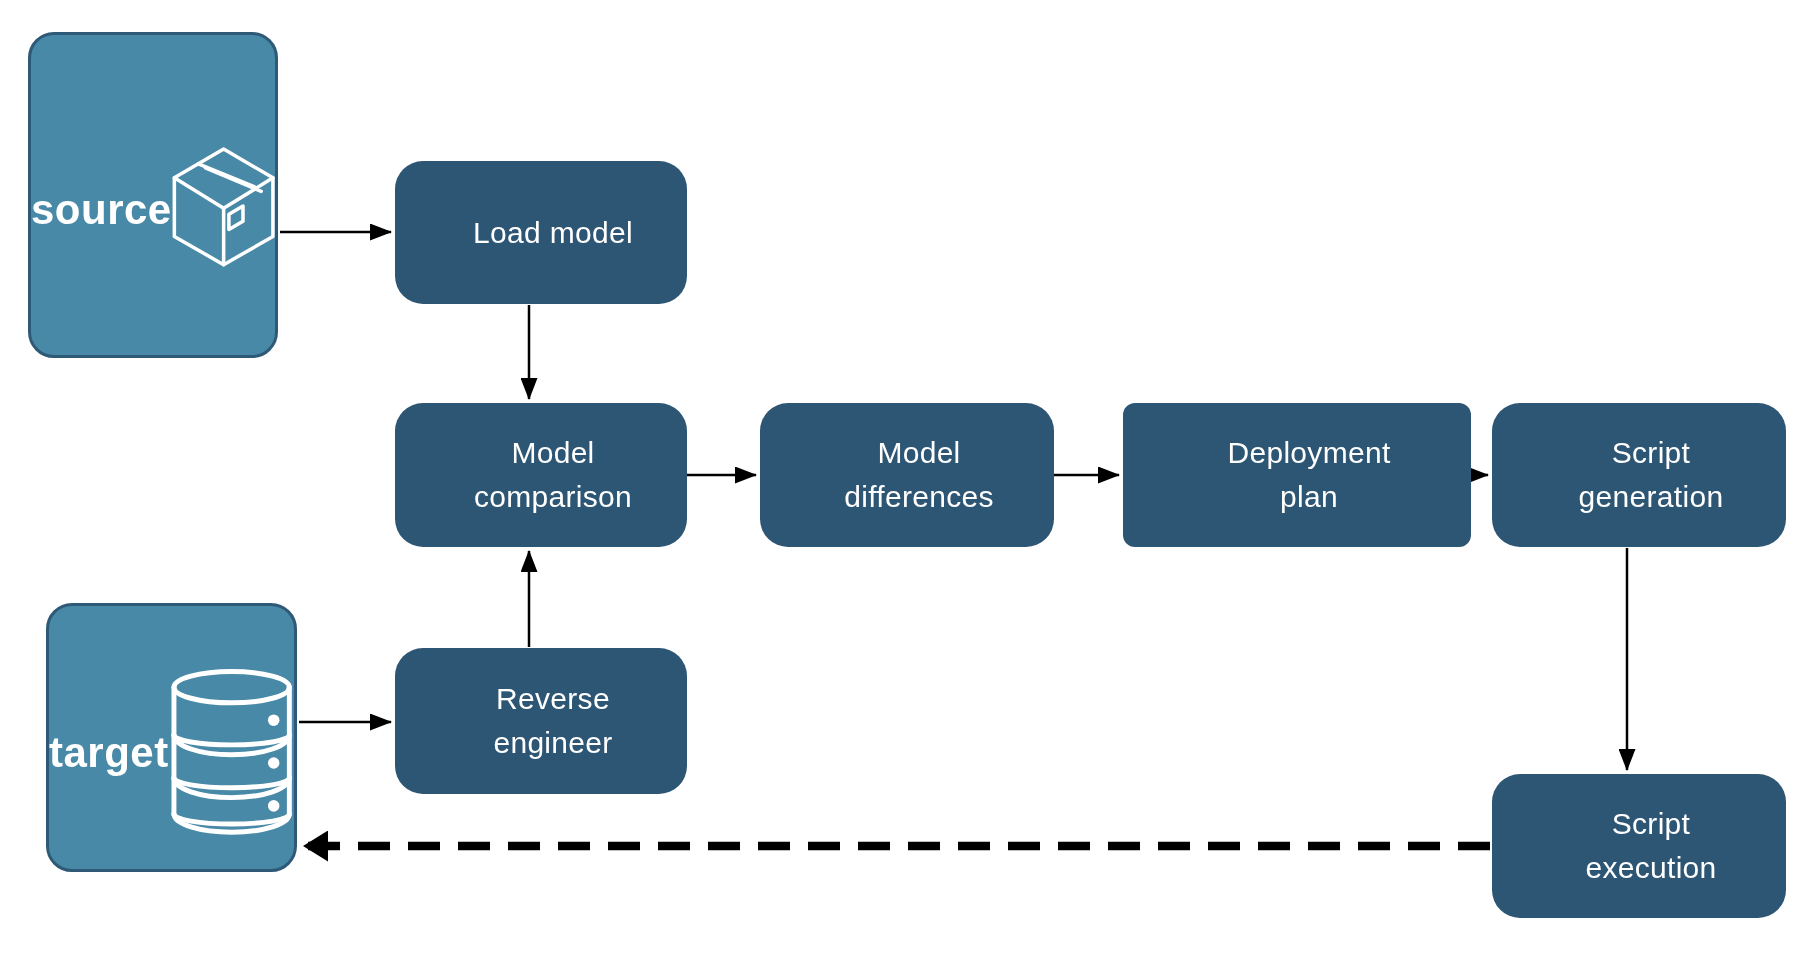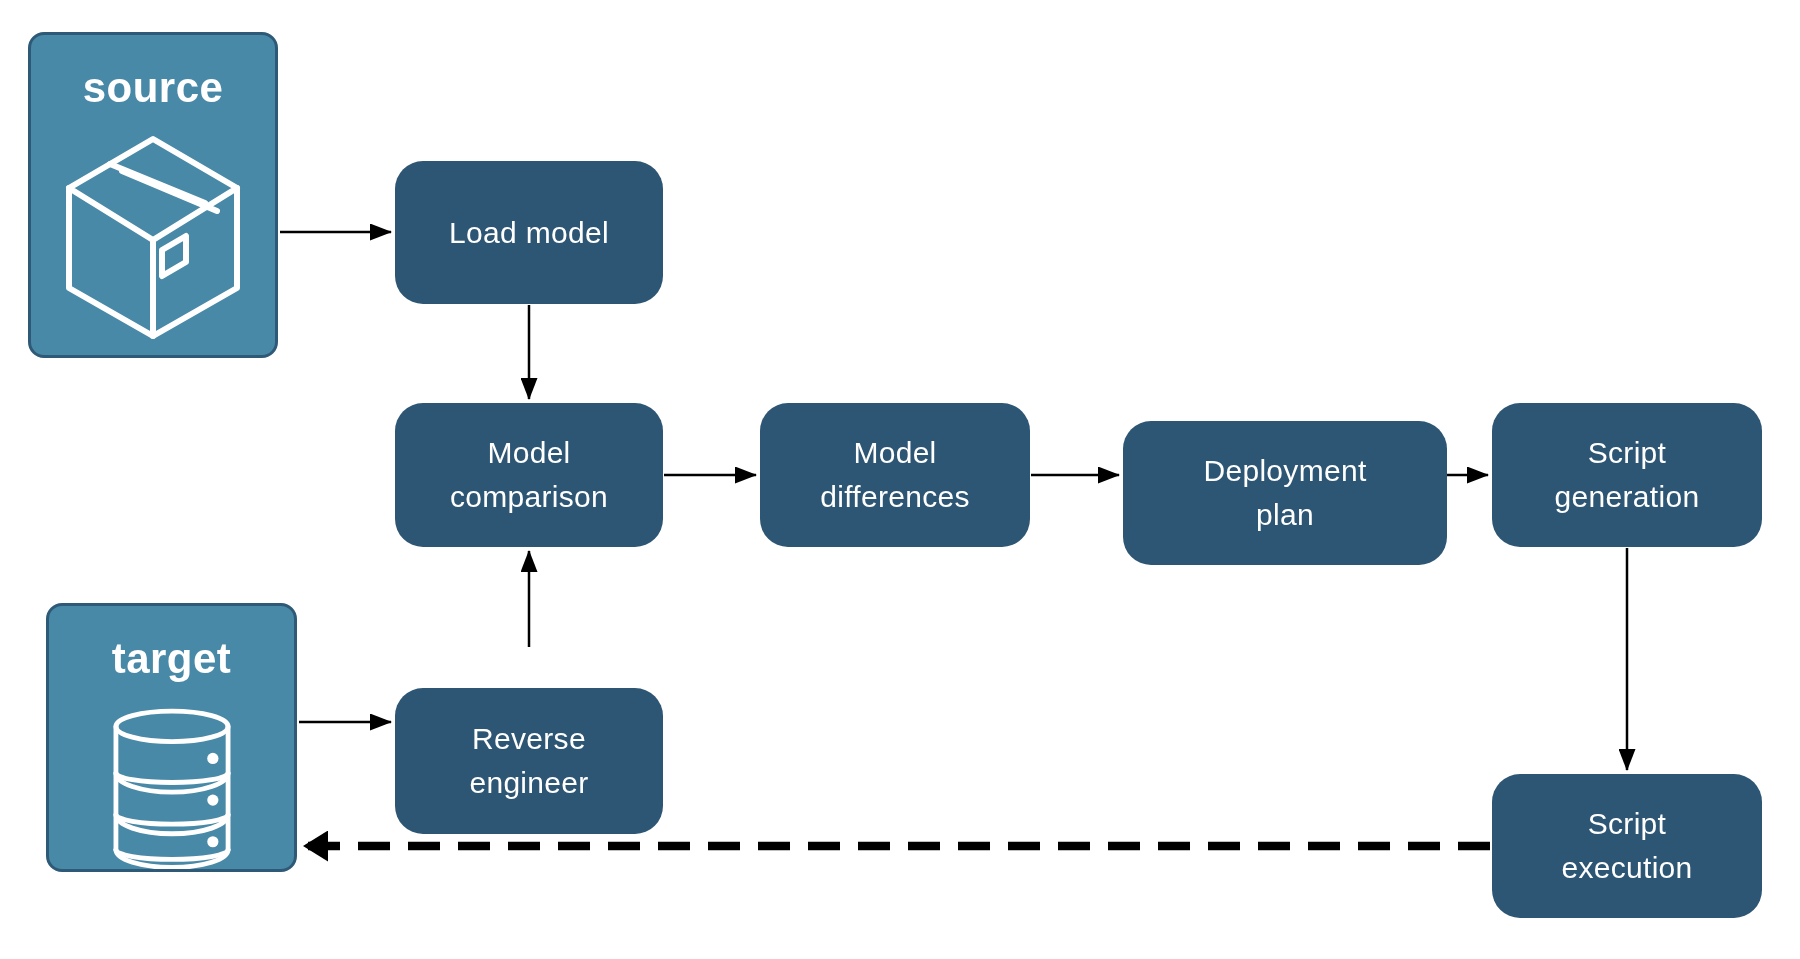--- a/index.html
+++ b/index.html
@@ -23,45 +23,46 @@
   }
   
   .process-node {
     position: absolute;
     background: #2d5574;
     border-radius: 28px;
     display: flex;
     align-items: center;
     justify-content: center;
     text-align: center;
+    padding-left: 24px;
   }
   .process-label {
     color: #ffffff;
     font-size: 30px;
     line-height: 44px;
     font-weight: 400;
     white-space: pre-line;
     letter-spacing: 0.3px;
   }
   #node-load-model       { left: 395px; top: 161px; width: 268px; height: 143px; }
   #node-model-comparison { left: 395px; top: 403px; width: 268px; height: 144px; }
   #node-model-differences{ left: 760px; top: 403px; width: 270px; height: 144px; }
-  #node-deployment-plan  { left: 1123px; top: 421px; width: 324px; height: 144px; }
+  #node-deployment-plan  { left: 1123px; top: 403px; width: 324px; height: 144px; border-radius: 12px; }
   #node-script-generation{ left: 1492px; top: 403px; width: 270px; height: 144px; }
-  #node-reverse-engineer { left: 395px; top: 648px; width: 268px; height: 146px; margin-top: 40px; }
+  #node-reverse-engineer { left: 395px; top: 648px; width: 268px; height: 146px; }
   #node-script-execution { left: 1492px; top: 774px; width: 270px; height: 144px; }
   
   .endpoint-node {
     position: absolute;
     background: #4889a7;
     border: 3px solid #2e5a77;
-    border-radius: 16px;
+    border-radius: 26px;
     box-sizing: border-box;
     display: flex;
-    flex-direction: column;
+    flex-direction: row;
     align-items: center;
   }
   #node-source { left: 28px; top: 32px;  width: 250px; height: 326px; }
   #node-target { left: 46px; top: 603px; width: 251px; height: 269px; }
   .endpoint-label {
     margin-top: 30px;
     color: #ffffff;
     font-size: 42px;
     font-weight: 700;
     line-height: 46px;

